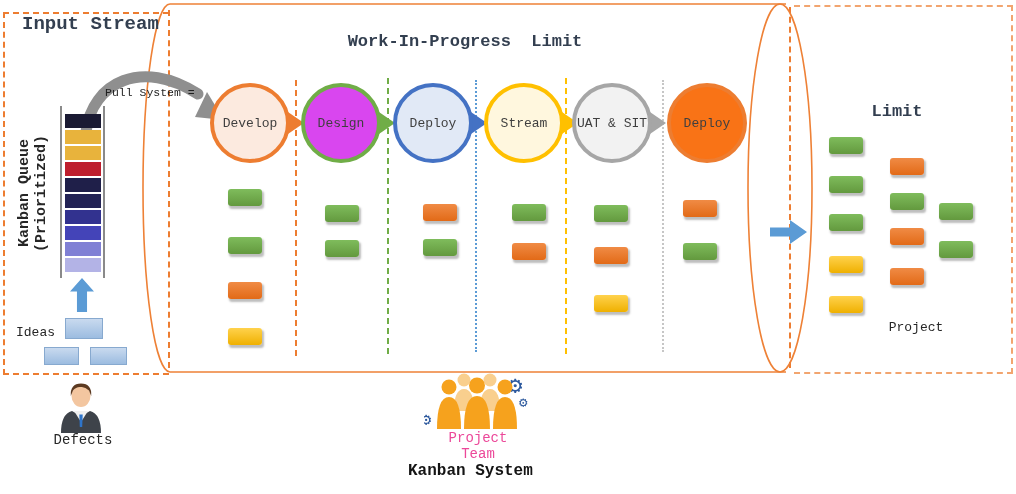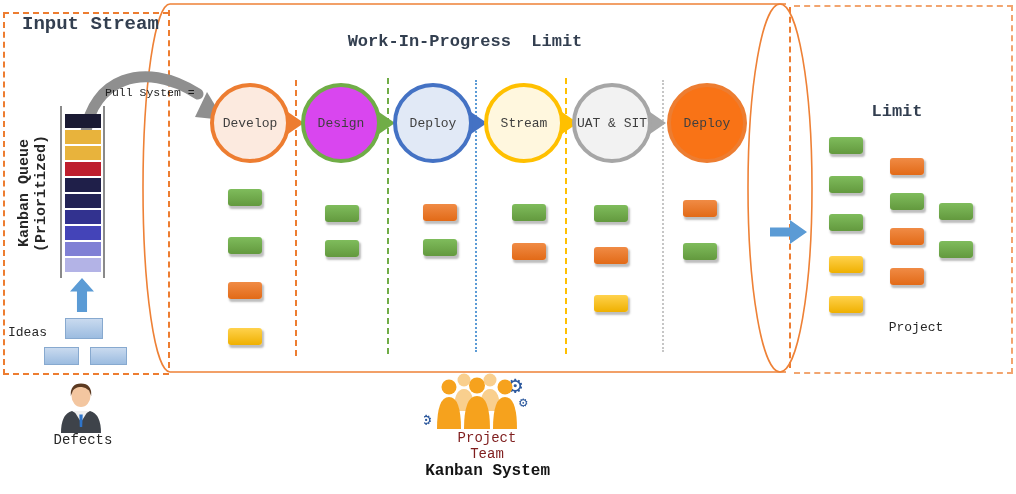--- a/index.html
+++ b/index.html
@@ -13,25 +13,25 @@
   .sep{width:0;}
   
   .title{font-weight:bold;color:#333F50;}
   #input-title{left:22px;top:13px;font-size:19px;}
   #wip-title{left:330px;top:32px;width:270px;text-align:center;font-size:17px;white-space:pre;}
   #done-title{left:858px;top:102px;width:78px;text-align:center;font-size:17px;}
   #queue-vlabel{left:16px;top:84px;height:218px;writing-mode:vertical-rl;transform:rotate(180deg);
     font-weight:bold;font-size:15px;color:#262626;text-align:center;}
   .small-label{font-size:13px;color:#262626;}
   #pull-label{left:105px;top:86px;font-size:11.5px;color:#1f1f1f;}
-  #ideas-label{left:8px;top:325px;}
+  #ideas-label{left:16px;top:325px;}
   #archival-label{left:874px;top:320px;width:84px;text-align:center;}
   #customer-label{left:44px;top:432px;width:78px;text-align:center;font-size:14px;color:#262626;}
-  #team-label{left:437px;top:430px;width:100px;text-align:center;font-size:14px;color:#7f1d1d;}
-  #system-label{left:408px;top:462px;width:142px;text-align:right;font-size:16px;font-weight:bold;color:#141414;}
+  #team-label{left:428px;top:430px;width:100px;text-align:center;font-size:14px;color:#ec4899;}
+  #system-label{left:408px;top:462px;width:142px;text-align:left;font-size:16px;font-weight:bold;color:#141414;}
   
   .rail{width:2px;background:#8a8a8a;top:106px;height:172px;}
   .qbar{position:absolute;left:65px;width:36px;height:14px;}
   
   .idea{background:linear-gradient(#C9DAEF,#9CBCE0);border:1px solid #87A9CF;}
   
   .block-arrow{background:#5B9BD5;}
   #up-arrow{left:70px;top:278px;width:24px;height:34px;
     clip-path:polygon(50% 0,100% 40%,71% 40%,71% 100%,29% 100%,29% 40%,0 40%);}
   #done-arrow{left:770px;top:220px;width:37px;height:24px;

